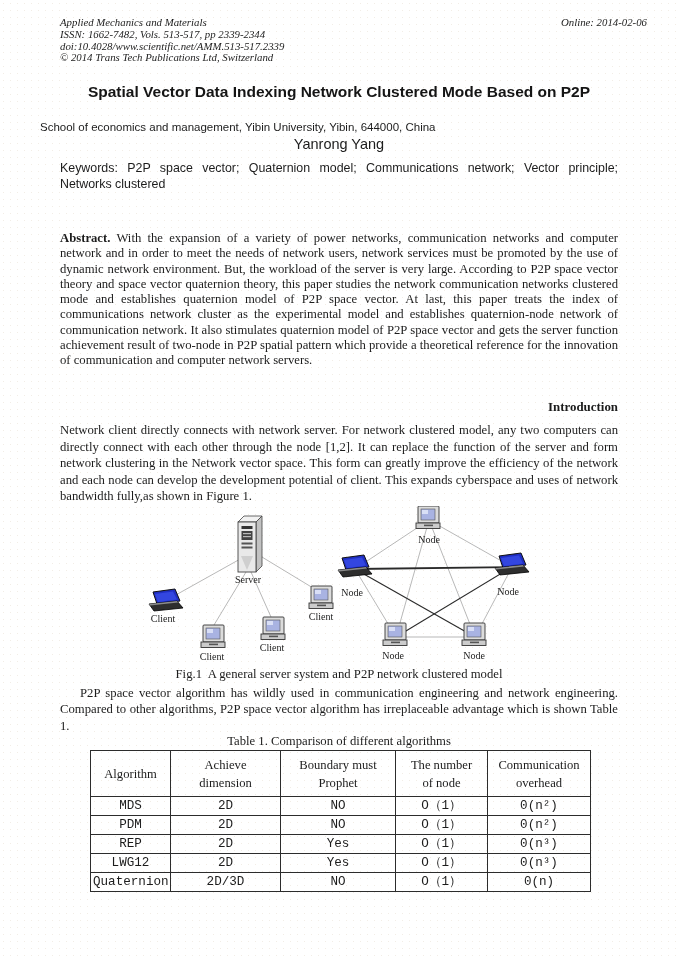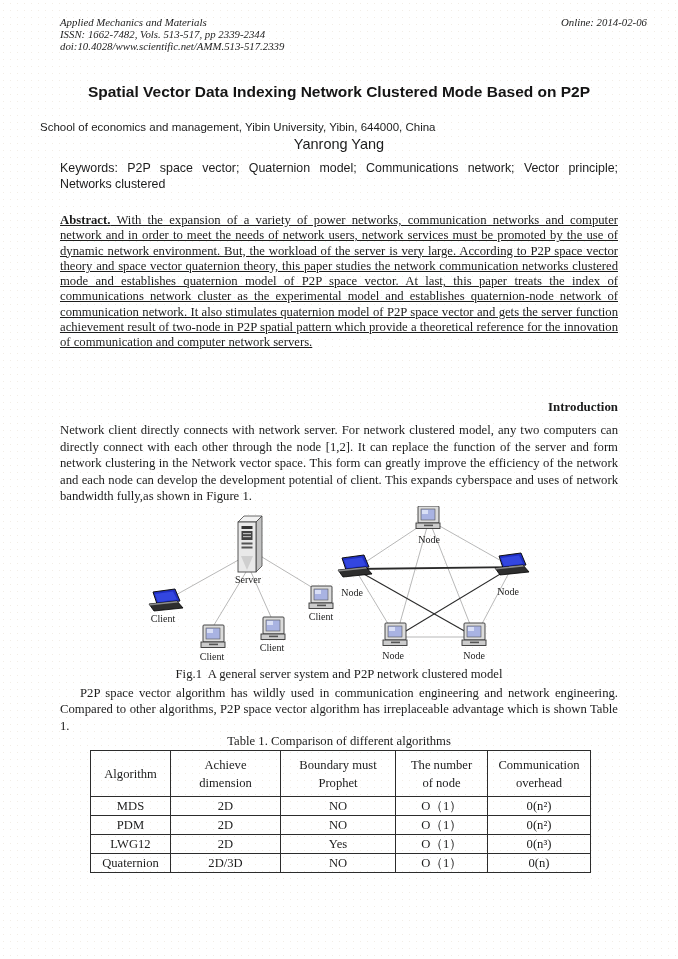--- a/index.html
+++ b/index.html
@@ -42,24 +42,23 @@
     font:11.5px/14px "Liberation Sans", sans-serif;
   }
   .keywords{
     left:60px;top:160px;width:558px;
     font:12.4px/16px "Liberation Sans", sans-serif;
     text-align:justify;
   }
   .keywords b{font-weight:normal;}
   
   .abstract{
-    left:60px;top:213px;width:558px;
+    left:60px;top:231px;width:558px;
     font:12.7px/15.3px "Liberation Serif", serif;
     text-align:justify;
-    text-decoration:underline;
   }
   .sec-heading{
     left:60px;top:399px;width:558px;
     font:bold 12.9px/16px "Liberation Serif", serif;
     text-align:right;
   }
   .intro-par{
     left:60px;top:422px;width:558px;
     font:12.7px/16.6px "Liberation Serif", serif;
     text-align:justify;
@@ -89,32 +88,33 @@
     border-radius:30px;
   }
   table.cmp th, table.cmp td{
     border:1px solid #2c2c2c;
     text-align:center;
     vertical-align:middle;
     padding:0 2px;
     font-weight:normal;
   }
   table.cmp th{white-space:pre-line;height:45px;line-height:18px;}
-  table.cmp td{height:18px;}
+  table.cmp td{height:18px;font-family:Liberation Mono, monospace;}
   svg text{font-family:"Liberation Serif", serif;font-size:10px;fill:#222;}
 </style>
 </head>
 <body>
 
 <div class="page">
 
   <div class="abs hdr">
     <div>Applied Mechanics and Materials</div>
     <div>ISSN: 1662-7482, Vols. 513-517, pp 2339-2344</div>
     <div>doi:10.4028/www.scientific.net/AMM.513-517.2339</div>
+    <div>© 2014 Trans Tech Publications Ltd, Switzerland</div>
   </div>
   <div class="abs online">Online: 2014-02-06</div>
 
   <div class="abs title">Spatial Vector Data Indexing Network Clustered Mode Based on P2P</div>
   <div class="abs author">Yanrong Yang</div>
   <div class="abs affil">School of economics and management, Yibin University, Yibin, 644000, China</div>
 
   <div class="abs keywords"><b>Keywords:</b><span> P2P space vector; Quaternion model; Communications network; Vector principle; Networks clustered</span></div>
 
   <div class="abs abstract"><b>Abstract.</b><span> With the expansion of a variety of power networks, communication networks and computer network and in order to meet the needs of network users, network services must be promoted by the use of dynamic network environment. But, the workload of the server is very large. According to P2P space vector theory and space vector quaternion theory, this paper studies the network communication networks clustered mode and establishes quaternion model of P2P space vector. At last, this paper treats the index of communications network cluster as the experimental model and establishes quaternion-node network of communication network. It also stimulates quaternion model of P2P space vector and gets the server function achievement result of two-node in P2P spatial pattern which provide a theoretical reference for the innovation of communication and computer network servers.</span></div>
@@ -243,20 +243,27 @@
           <td>0(n²)</td>
         </tr>
         <tr>
           <td>PDM</td>
           <td>2D</td>
           <td>NO</td>
           <td>O（1）</td>
           <td>0(n²)</td>
         </tr>
         <tr>
+          <td>REP</td>
+          <td>2D</td>
+          <td>Yes</td>
+          <td>O（1）</td>
+          <td>0(n³)</td>
+        </tr>
+        <tr>
           <td>LWG12</td>
           <td>2D</td>
           <td>Yes</td>
           <td>O（1）</td>
           <td>0(n³)</td>
         </tr>
         <tr>
           <td>Quaternion</td>
           <td>2D/3D</td>
           <td>NO</td>

